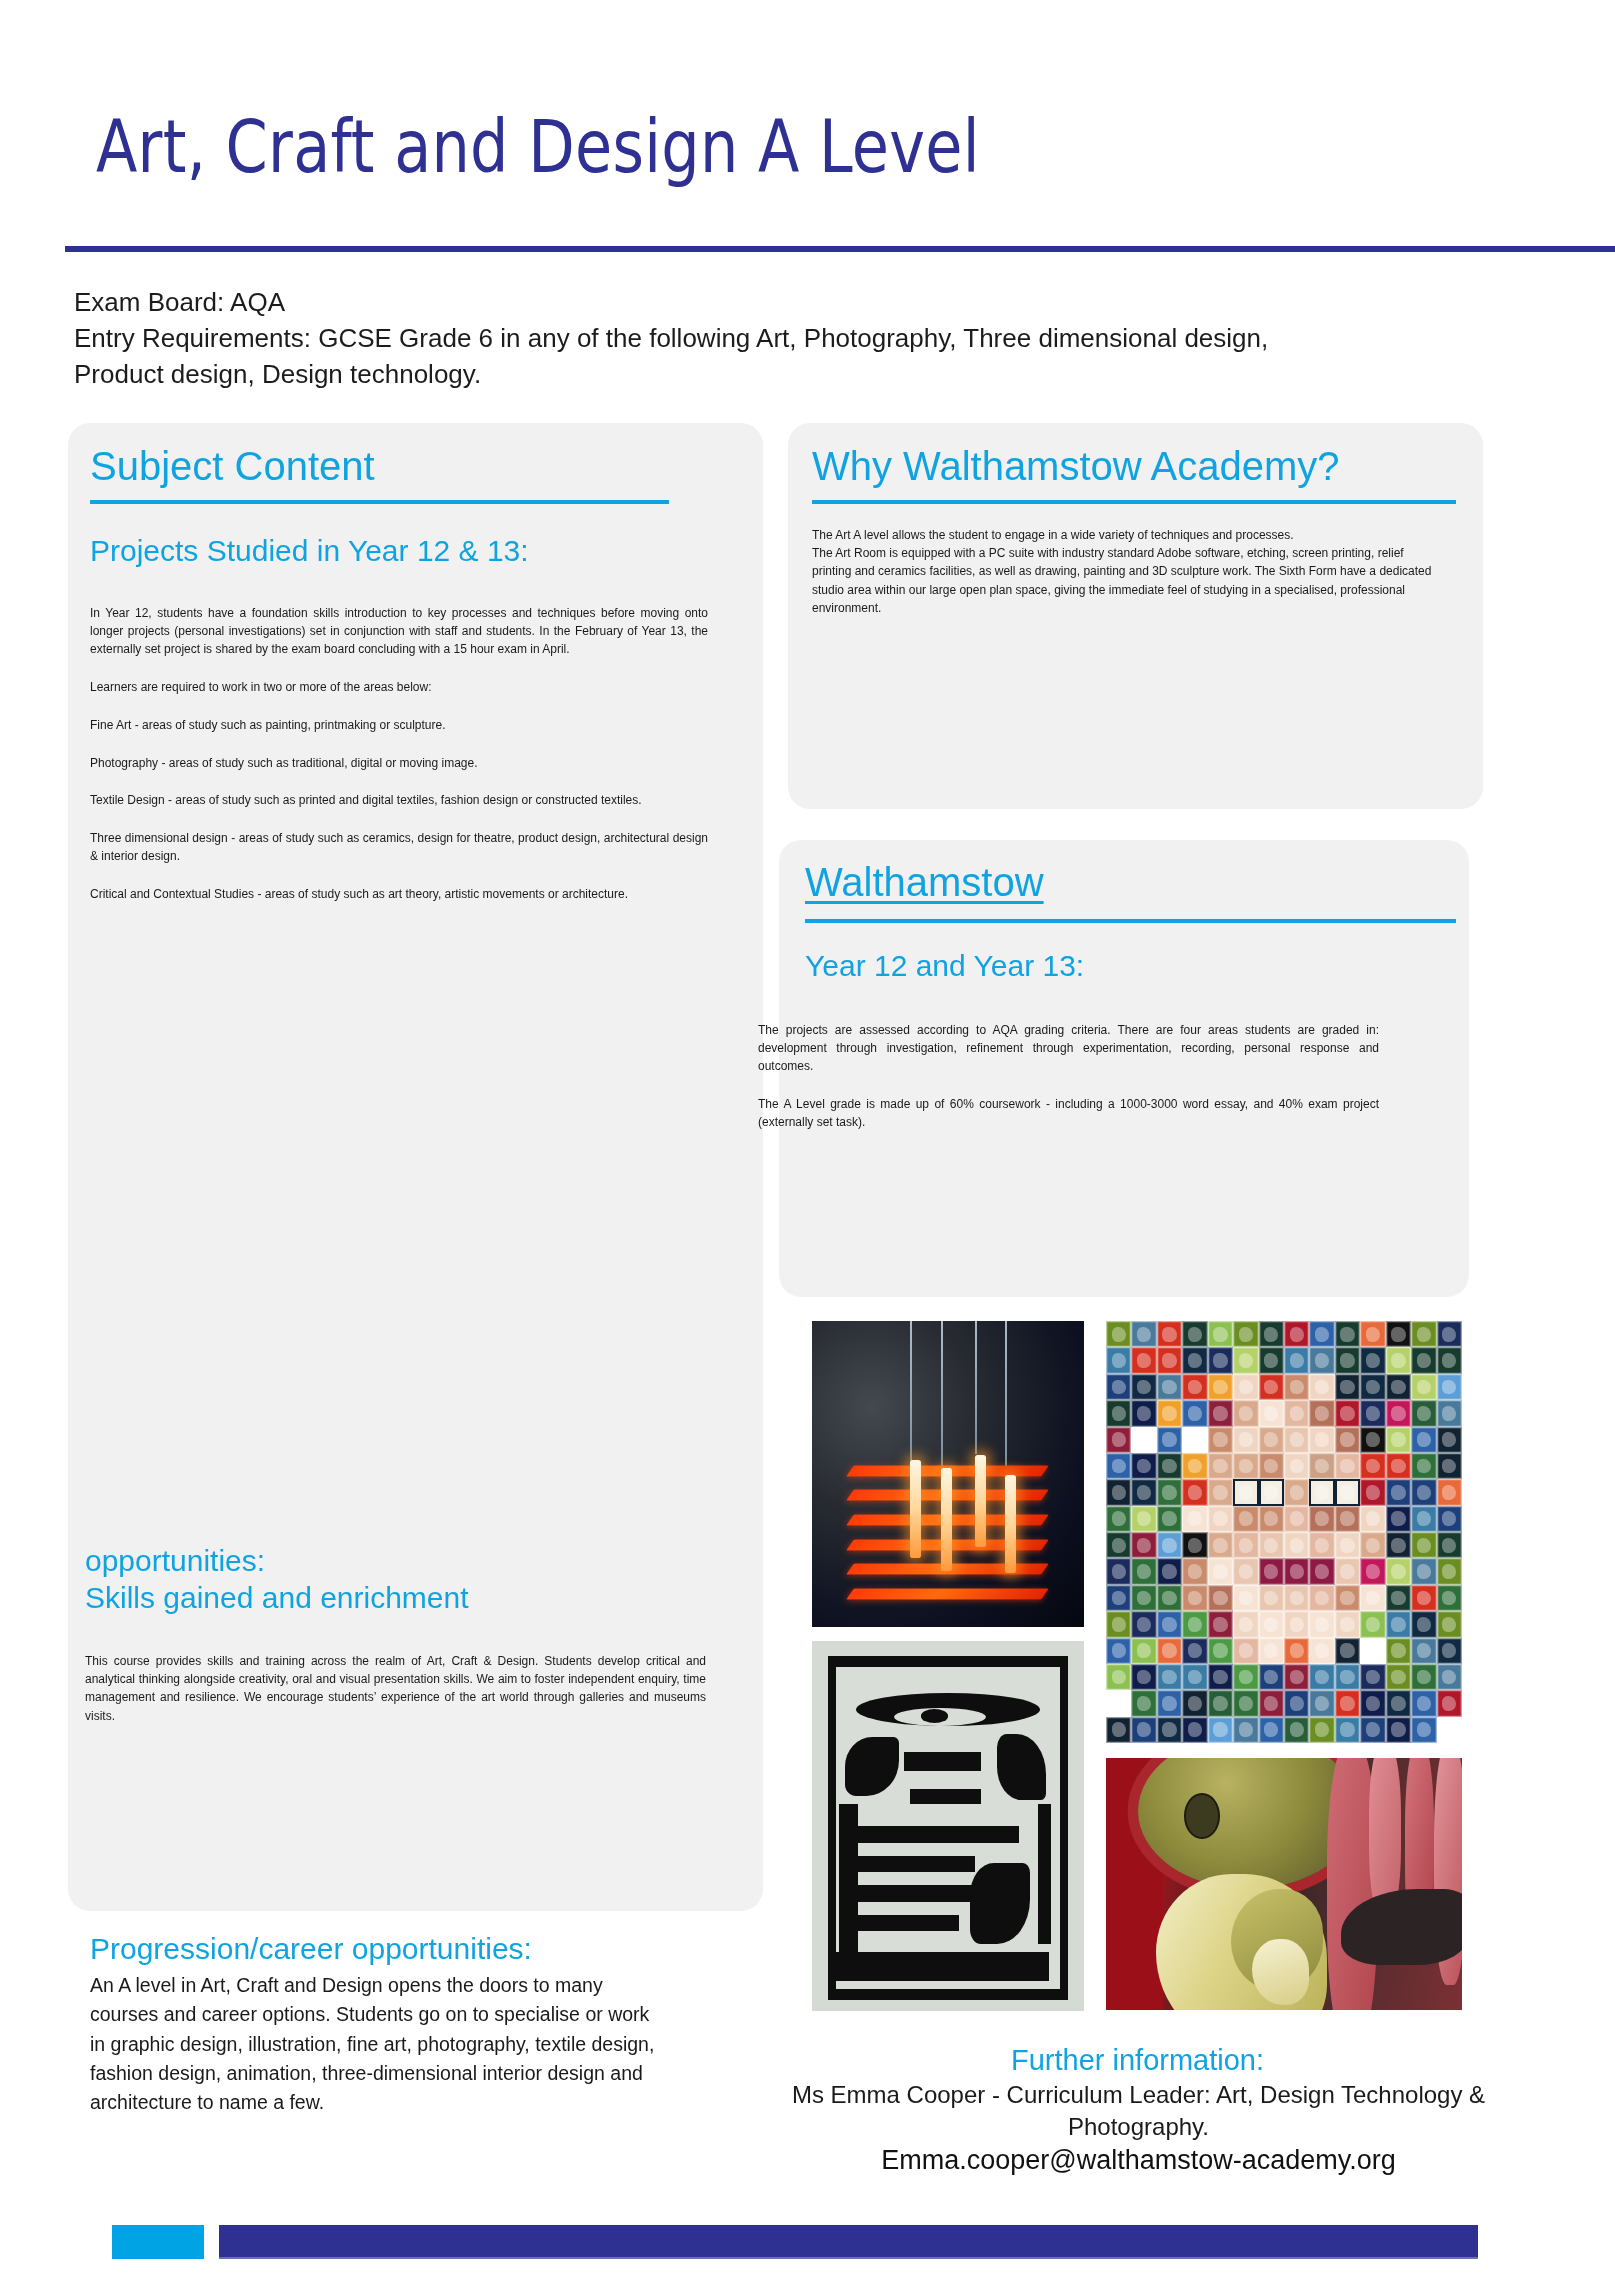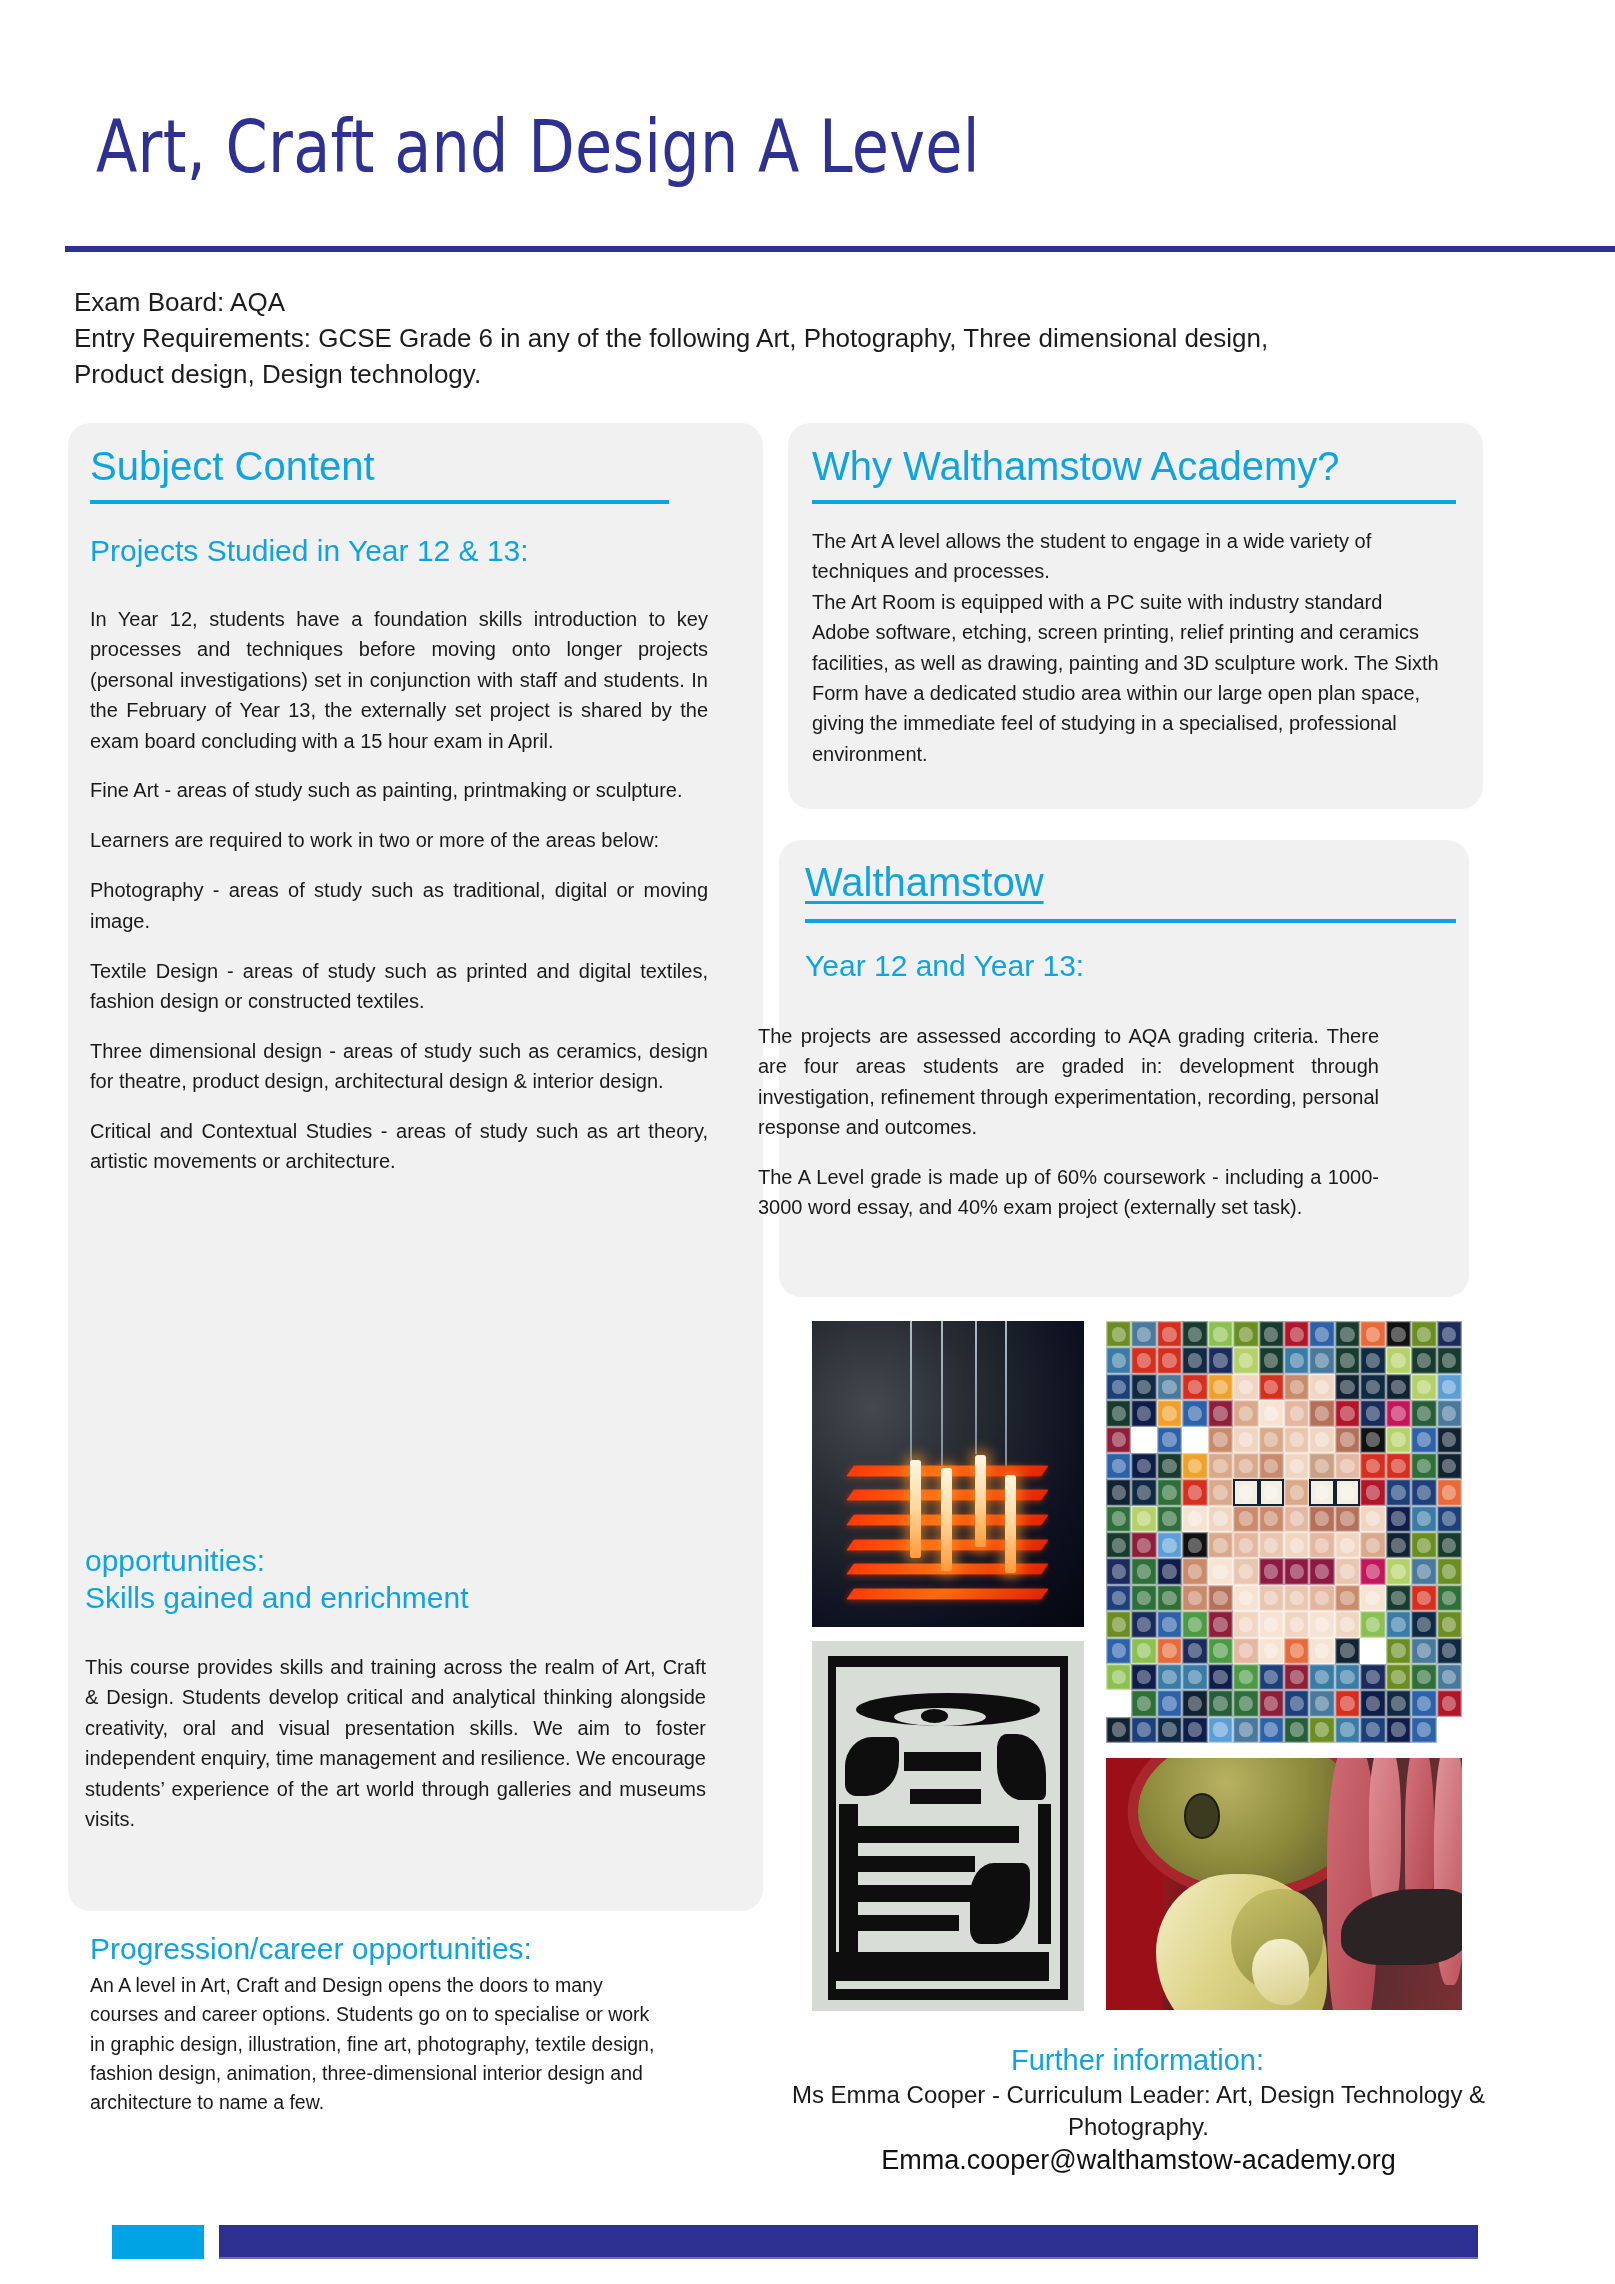--- a/index.html
+++ b/index.html
@@ -81,21 +81,21 @@
     line-height: 1.22;
   }
   .rule-accent {
     position: absolute;
     height: 3.9px;
     background: #0FA3E2;
   }
 
   .body-txt {
     font-family: "Liberation Sans Narrow", "Liberation Sans", sans-serif;
-    font-size: 20px;
+    font-size: 12px;
     line-height: 1.52;
     color: #1a1a1a;
     text-align: justify;
   }
   .body-txt p { margin: 0 0 19.5px 0; }
   .body-txt p:last-child { margin-bottom: 0; }
   .body-txt p.tight { margin-bottom: 0; }
 
   
   #subject-title { position: absolute; left: 90px; top: 444px; }
@@ -194,22 +194,22 @@
 
   <div class="card" id="card-subject"></div>
   <div class="card" id="card-why"></div>
   <div class="card" id="card-assess"></div>
 
   <div class="h-major" id="subject-title">Subject Content</div>
   <div class="rule-accent" id="subject-rule"></div>
   <div class="h-sub" id="subject-sub">Projects Studied in Year 12 &amp; 13:</div>
   <div class="body-txt" id="subject-body">
     <p>In Year 12,  students  have a  foundation skills introduction to key processes and techniques before moving onto longer  projects  (personal  investigations)  set  in  conjunction  with staff and students. In the February of Year 13, the externally set project is shared by the exam board concluding with a 15 hour exam in April.</p>
+    <p>Learners are required to work in two or more of the areas below:</p>
     <p>Fine Art - areas of study such as painting, printmaking or sculpture.</p>
-    <p>Learners are required to work in two or more of the areas below:</p>
     <p>Photography -  areas of study such as traditional, digital or moving image.</p>
     <p>Textile Design - areas of study such as printed and digital  textiles, fashion design or constructed  textiles.</p>
     <p>Three  dimensional  design  - areas  of study such as  ceramics, design  for  theatre,  product  design,  architectural  design  &amp;  interior design.</p>
     <p>Critical and Contextual Studies -  areas  of  study  such as art theory, artistic movements or architecture.</p>
   </div>
 
   <div class="h-sub" id="skills-head">
     <div>opportunities:</div>
     <div>Skills gained and enrichment</div>
   </div>

